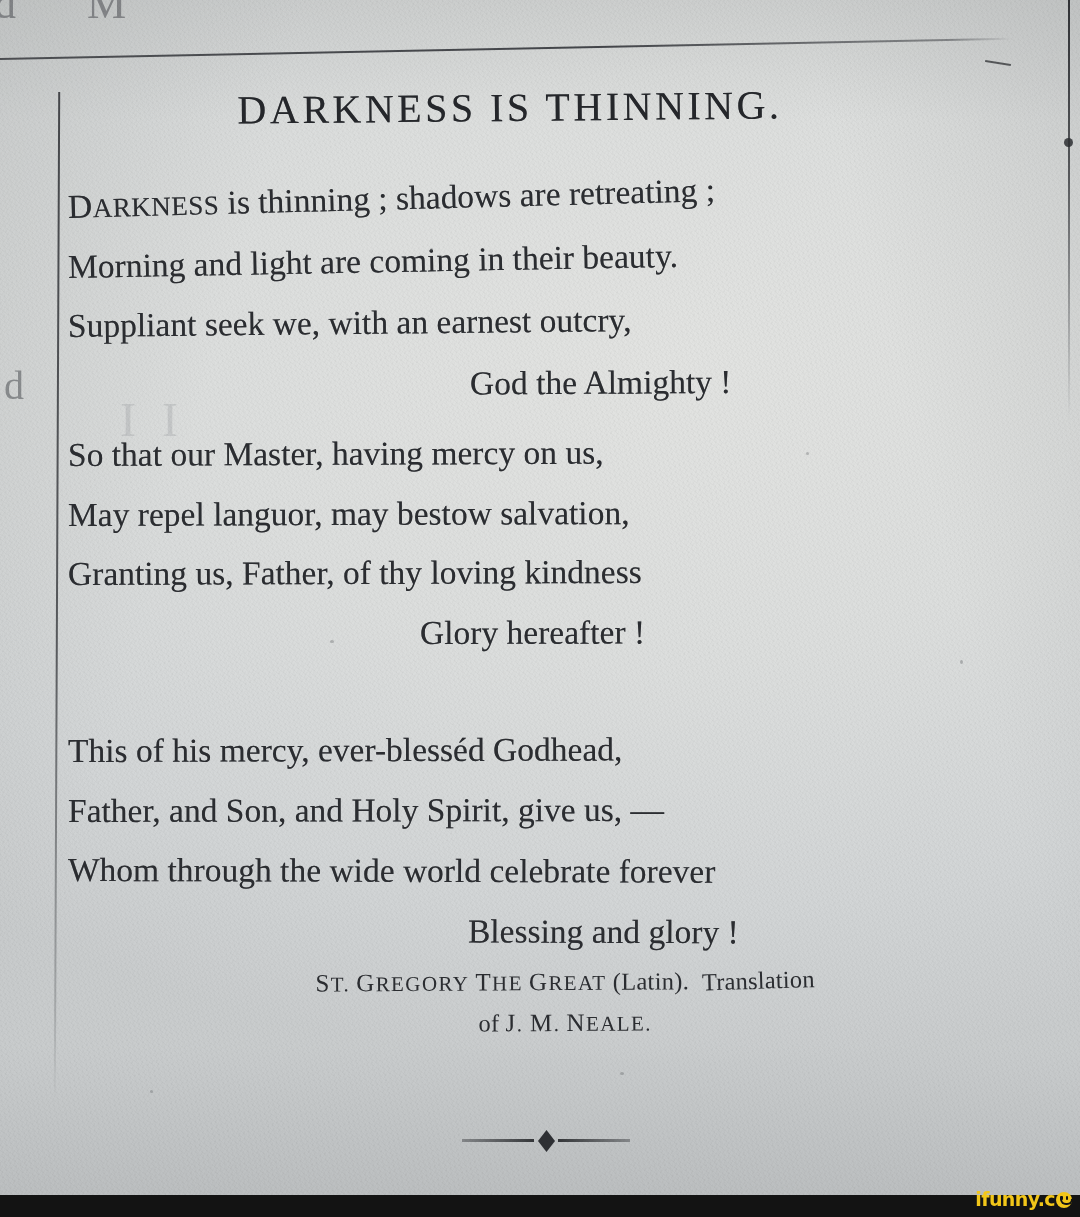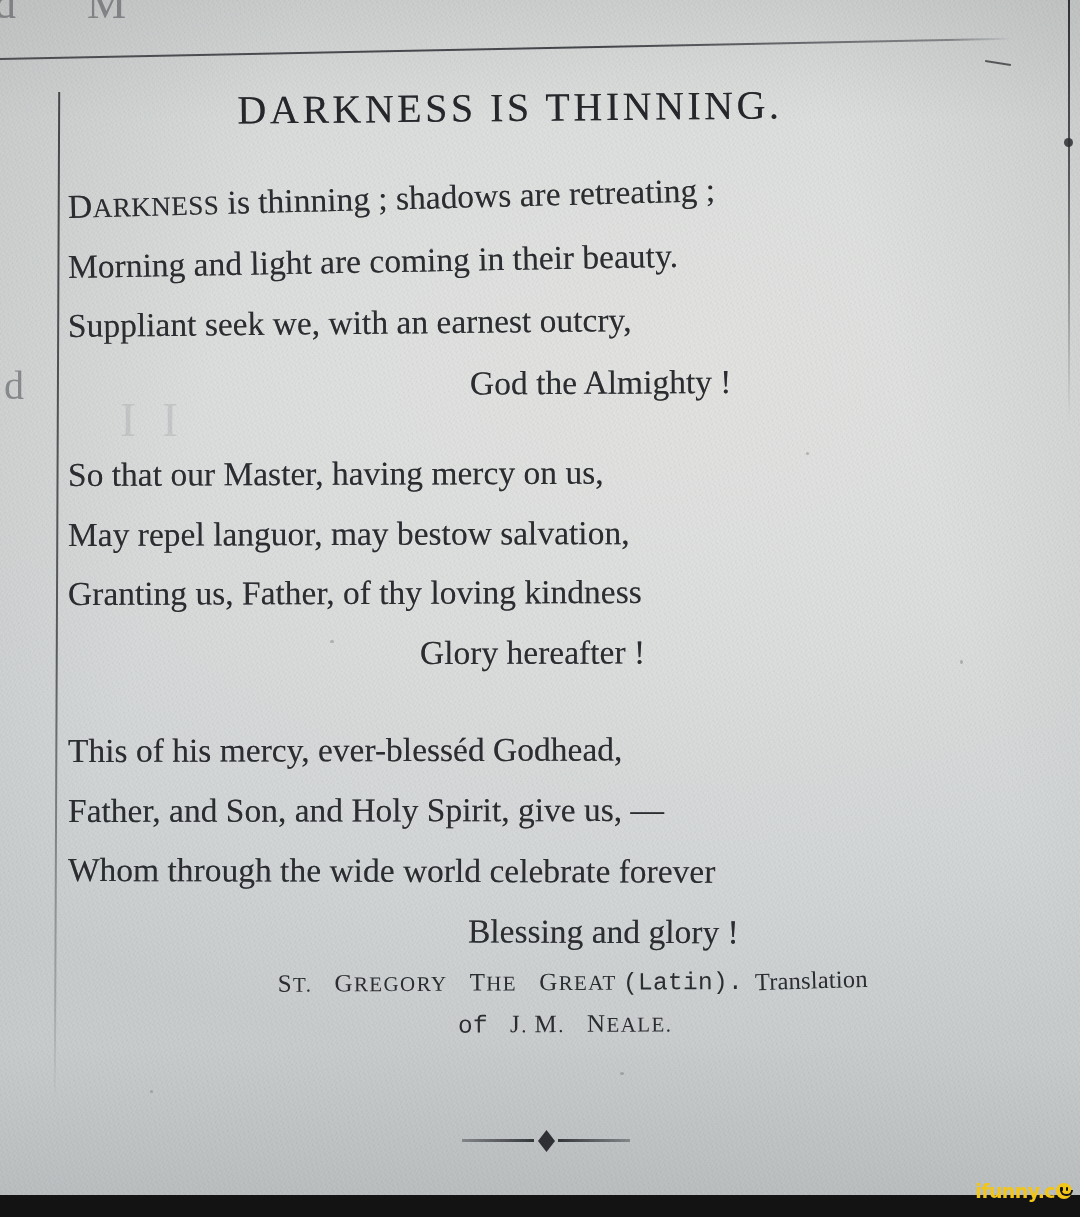--- a/index.html
+++ b/index.html
@@ -157,21 +157,21 @@
     width: 1000px;
     font-size: 33.5px;
     line-height: 1;
     color: #2b2d31;
   }
   .stanza .ln {
     white-space: nowrap;
     text-shadow: 0 0 .55px rgba(42,44,48,.5);
   }
   .stanza-1 { top: 190px; }
-  .stanza-2 { top: 458px; }
+  .stanza-2 { top: 438px; }
   .stanza-3 { top: 734px; }
 
   .stanza-1 .ln:nth-child(1) { margin-bottom: 26px; transform: rotate(-1.5deg)  translateX(0px);  transform-origin: left center; }
   .stanza-1 .ln:nth-child(2) { margin-bottom: 26px; transform: rotate(-1.05deg) translateX(0px);  transform-origin: left center; }
   .stanza-1 .ln:nth-child(3) { margin-bottom: 26px; transform: rotate(-0.6deg)  translateX(0px);  transform-origin: left center; }
   .stanza-1 .ln:nth-child(4) { transform: rotate(-0.35deg) translateX(402px);   transform-origin: left center; }
 
   .stanza-2 .ln:nth-child(1) { margin-bottom: 26px; transform: rotate(-0.25deg) translateX(0px); transform-origin: left center; }
   .stanza-2 .ln:nth-child(2) { margin-bottom: 26px; transform: rotate(-0.2deg)  translateX(0px); transform-origin: left center; }
   .stanza-2 .ln:nth-child(3) { margin-bottom: 26px; transform: rotate(-0.2deg)  translateX(0px); transform-origin: left center; }
@@ -199,24 +199,23 @@
     font-size: 24.5px;
     line-height: 1.62;
     color: #2b2d31;
     transform: rotate(-0.35deg);
   }
   .attr-line1 { white-space: nowrap; }
   .attr-line2 { white-space: nowrap; }
   .sc {
     font-size: 21px;
     letter-spacing: 1.4px;
-    margin-left: 16px;
   }
   .sc .cap { font-size: 25px; }
-  .attr-normal { letter-spacing: .3px; font-family: Liberation Mono, monospace; }
+  .attr-normal { letter-spacing: .3px; }
   .attr-trans {
     letter-spacing: .2px;
     display: inline-block;
     transform: rotate(-1.4deg);
   }
 
   
   .ornament {
     position: absolute;
     left: 462px;
@@ -253,21 +252,21 @@
     width: 1080px;
     height: 22px;
     background: #131313;
   }
   .watermark {
     position: absolute;
     right: 8px;
     bottom: 1px;
     height: 34px;
     display: flex;
-    align-items: flex-start;
+    align-items: center;
     gap: 0px;
     font-family: "DejaVu Sans", "Liberation Sans", sans-serif;
     font-weight: bold;
     font-size: 19px;
     letter-spacing: -0.6px;
     color: #f2c619;
     line-height: 1;
   }
   .wm-smiley {
     position: relative;

